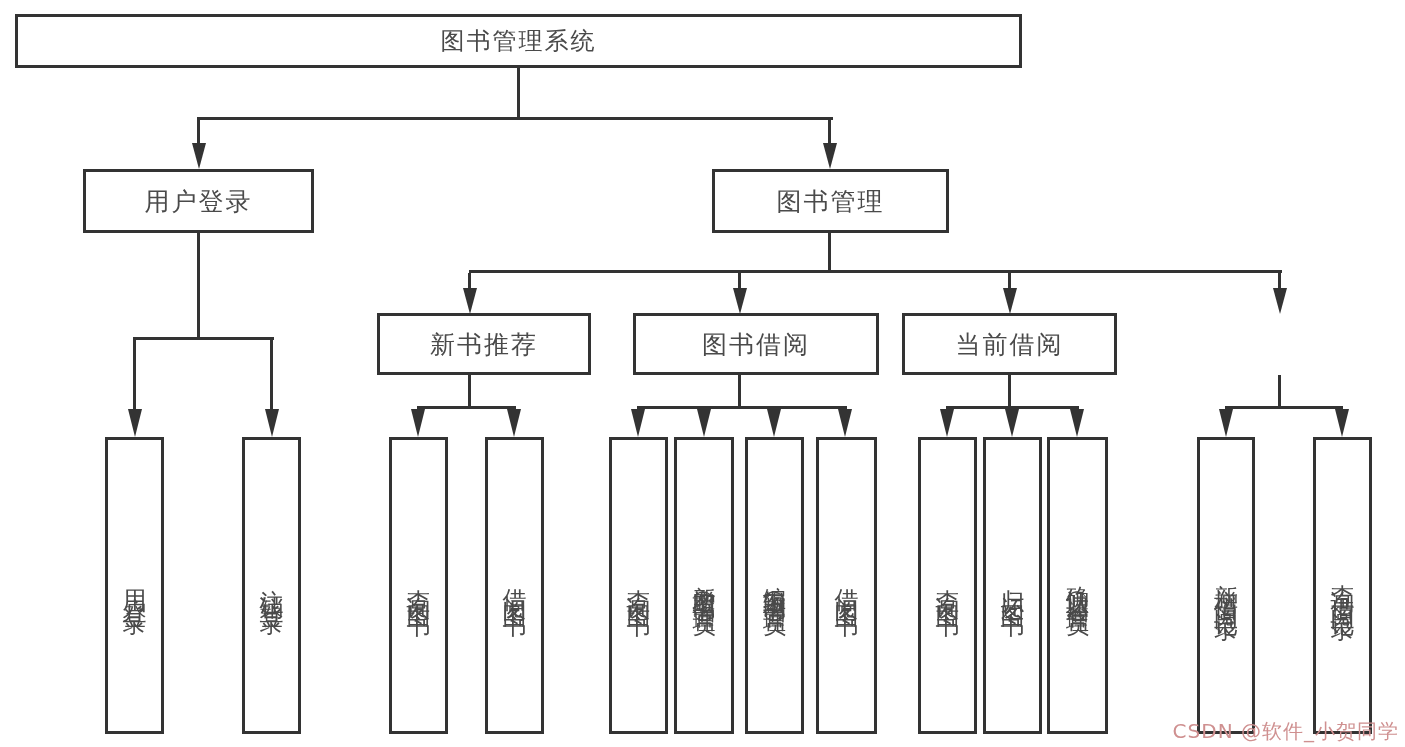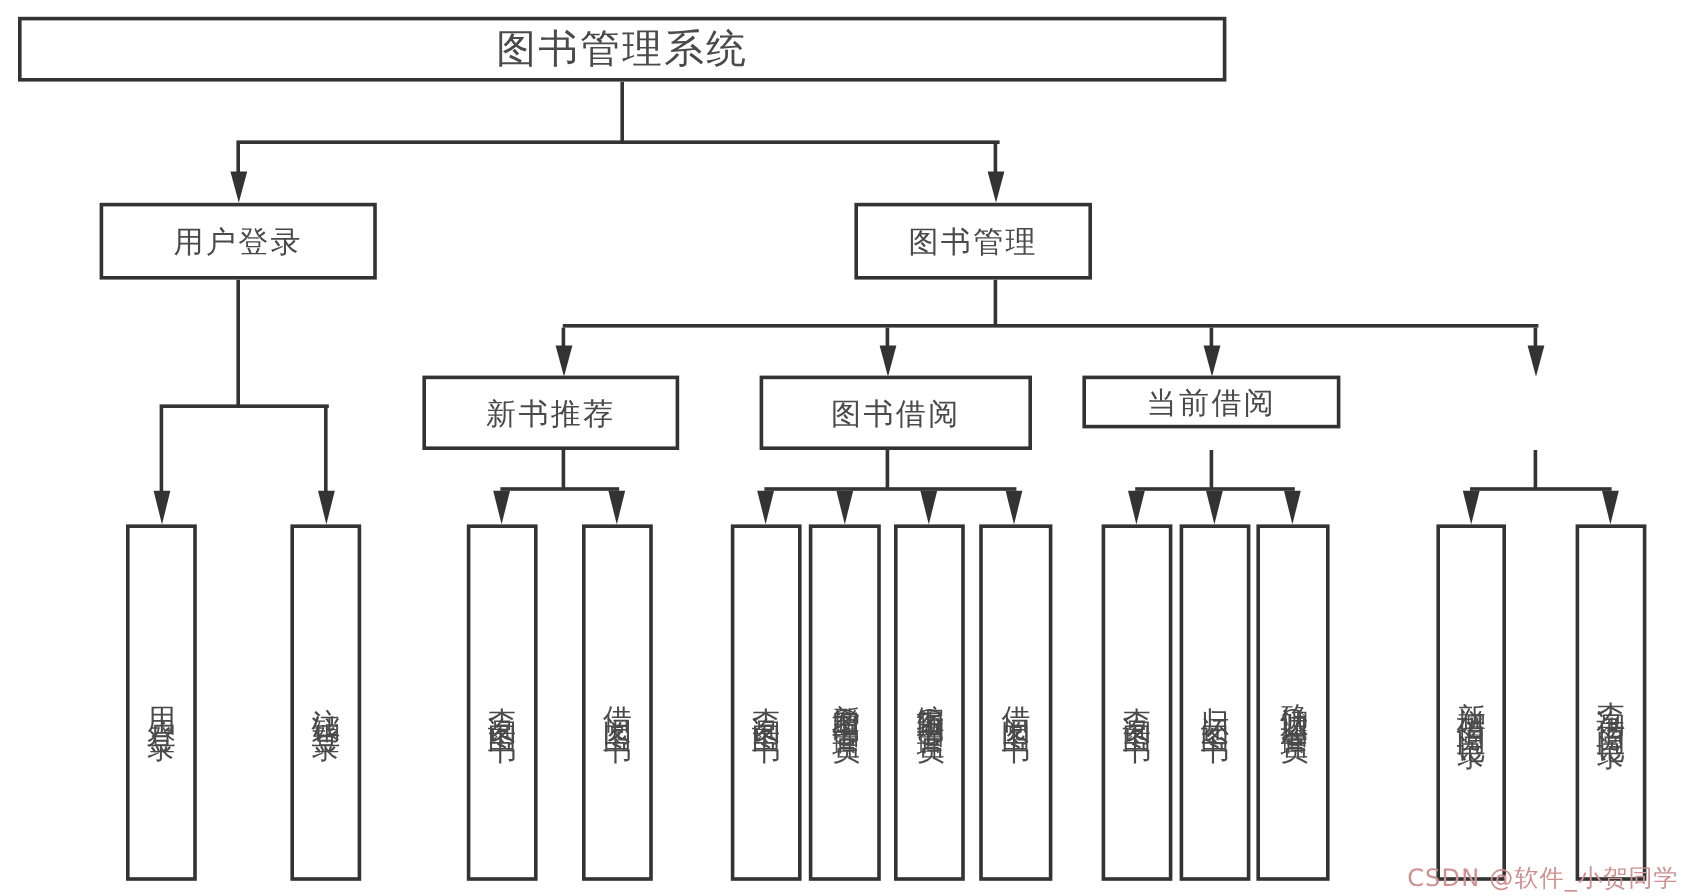--- a/index.html
+++ b/index.html
@@ -15,21 +15,21 @@
     font-family:"DejaVu Sans","Liberation Sans",sans-serif;
     color:var(--text);
   }
   .box {
     position:absolute; box-sizing:border-box;
     border:3px solid var(--line); background:var(--background);
     display:flex; align-items:center; justify-content:center;
     color:var(--text); z-index:2;
   }
   .hbox { font-size:25px; letter-spacing:2px; white-space:nowrap; }
-  .root-box { font-size:33px; }
+  .root-box { font-size:24px; }
   .vbox {
     writing-mode:vertical-rl; text-orientation:mixed;
     font-size:24px; letter-spacing:8px; line-height:1;
   }
   .vbox.med { font-size:24px; letter-spacing:7px; }
   .vbox.small { font-size:23px; letter-spacing:4px; }
   .line { position:absolute; background:var(--line); z-index:1; }
   .ah {
     position:absolute; width:0; height:0; z-index:1;
     border-left:7px solid transparent; border-right:7px solid transparent;
@@ -51,43 +51,43 @@
   <div class="box hbox root-box" style="left:15px; top:14px; width:1007px; height:54px;">图书管理系统</div>
 
   <div class="line" style="left:517px; top:68px; width:3px; height:50px;"></div>
   <div class="line" style="left:197px; top:117px; width:636px; height:3px;"></div>
   <div class="line" style="left:197px; top:120px; width:3px; height:24px;"></div>
   <div class="ah" style="left:192px; top:143px;"></div>
   <div class="line" style="left:828px; top:120px; width:3px; height:24px;"></div>
   <div class="ah" style="left:823px; top:143px;"></div>
 
   <div class="box hbox" style="left:83px; top:169px; width:231px; height:64px;">用户登录</div>
-  <div class="box hbox" style="left:712px; top:169px; width:198px; height:64px;">图书管理</div>
+  <div class="box hbox" style="left:712px; top:169px; width:237px; height:64px;">图书管理</div>
 
   <div class="line" style="left:197px; top:233px; width:3px; height:105px;"></div>
   <div class="line" style="left:133px; top:337px; width:141px; height:3px;"></div>
   <div class="line" style="left:133px; top:340px; width:3px; height:72px;"></div>
   <div class="ah ah28" style="left:128px; top:409px;"></div>
   <div class="line" style="left:270px; top:340px; width:3px; height:72px;"></div>
   <div class="ah ah28" style="left:265px; top:409px;"></div>
 
   <div class="line" style="left:828px; top:233px; width:3px; height:38px;"></div>
   <div class="line" style="left:469px; top:270px; width:813px; height:3px;"></div>
   <div class="line" style="left:468px; top:273px; width:3px; height:16px;"></div>
   <div class="ah" style="left:463px; top:288px;"></div>
   <div class="line" style="left:738px; top:273px; width:3px; height:16px;"></div>
   <div class="ah" style="left:733px; top:288px;"></div>
   <div class="line" style="left:1008px; top:273px; width:3px; height:16px;"></div>
   <div class="ah" style="left:1003px; top:288px;"></div>
   <div class="line" style="left:1278px; top:273px; width:3px; height:16px;"></div>
   <div class="ah" style="left:1273px; top:288px;"></div>
 
-  <div class="box hbox" style="left:352px; top:313px; width:214px; height:62px;">新书推荐</div>
-  <div class="box hbox" style="left:633px; top:313px; width:227px; height:62px;text-align:center;">图书借阅</div>
-  <div class="box hbox" style="left:902px; top:313px; width:215px; height:44px;">当前借阅</div>
+  <div class="box hbox" style="left:377px; top:313px; width:214px; height:62px;">新书推荐</div>
+  <div class="box hbox" style="left:633px; top:313px; width:246px; height:62px;text-align:center;">图书借阅</div>
+  <div class="box hbox" style="left:902px; top:313px; width:215px; height:62px;">当前借阅</div>
 
   <div class="line" style="left:468px; top:375px; width:3px; height:32px;"></div>
   <div class="line" style="left:417px; top:406px; width:99px; height:3px;"></div>
   <div class="ah ah28" style="left:411px; top:409px;"></div>
   <div class="ah ah28" style="left:507px; top:409px;"></div>
 
   <div class="line" style="left:738px; top:375px; width:3px; height:32px;"></div>
   <div class="line" style="left:637px; top:406px; width:210px; height:3px;"></div>
   <div class="ah ah28" style="left:631px; top:409px;"></div>
   <div class="ah ah28" style="left:697px; top:409px;"></div>

